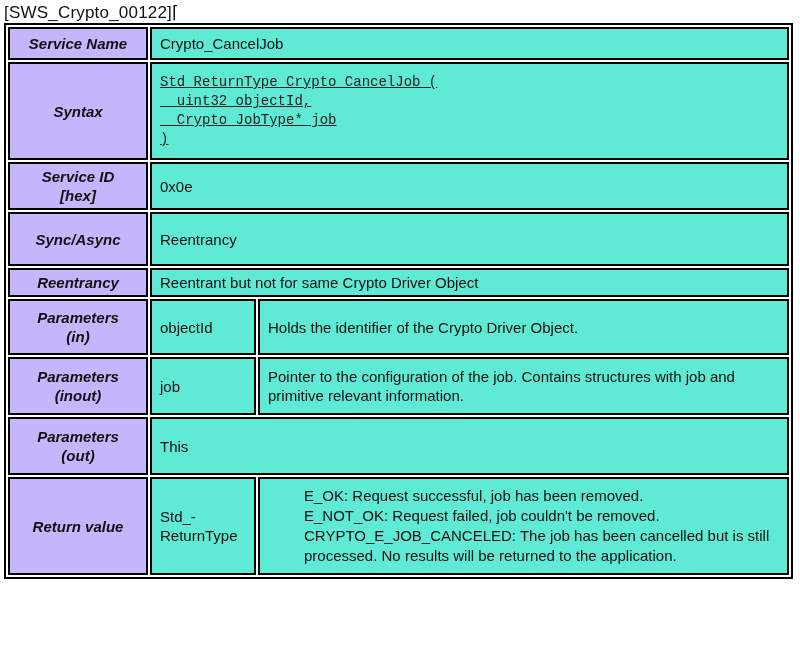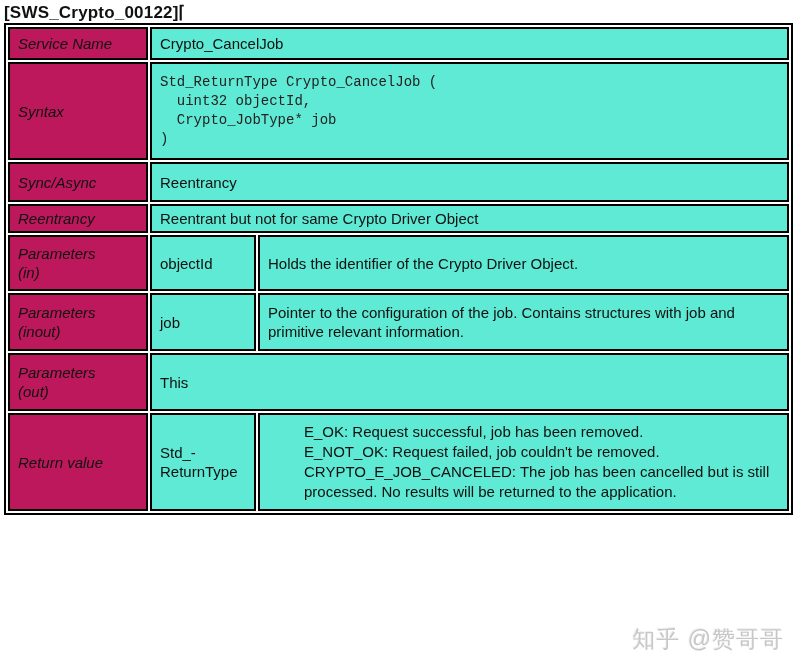--- a/index.html
+++ b/index.html
@@ -8,21 +8,21 @@
     background: #ffffff;
     font-family: "Liberation Sans", sans-serif;
     color: #111;
     overflow: hidden;
   }
   .page { position: relative; width: 800px; height: 668px; }
   .doc-title {
     position: absolute;
     left: 4px; top: 2px;
     font-size: 17px;
-    font-weight: bold;
+    font-weight: normal;
     letter-spacing: 0.2px;
     white-space: nowrap;
   }
   table.spec {
     position: absolute;
     left: 4px; top: 23px;
     width: 789px;
     table-layout: fixed;
     border-collapse: separate;
     border-spacing: 2px;
@@ -32,32 +32,34 @@
   td {
     border: 2px solid #000;
     vertical-align: middle;
     font-size: 15px;
     line-height: 19px;
     padding: 3px 8px;
     background: #5eead4;
     overflow: hidden;
   }
   td.label {
-    background: #be185d;
-    font-weight: normal;
+    background: #c4b5fd;
+    font-weight: bold;
     font-style: italic;
     white-space: pre-line;
     line-height: 19px;
+    text-align: center;
   }
   td.code {
     font-family: "Liberation Mono", "DejaVu Sans Mono", monospace;
     font-size: 14px;
     line-height: 19px;
     white-space: pre;
     color: #222;
+    text-decoration: underline;
   }
   td.param { white-space: pre-line; }
   .ret-line { display: block; line-height: 20px; margin-left: 36px; }
   .watermark {
     position: absolute;
     right: 16px; top: 624px;
     font-size: 23px;
     color: #c7c7c7;
     text-shadow: 1px 1px 0 #ffffff, -1px -1px 0 #eeeeee;
     letter-spacing: 1px;
@@ -86,22 +88,27 @@
     </tr>
 
     <tr style="height:98px">
       <td class="label">Syntax</td>
       <td colspan="2" class="code">Std_ReturnType Crypto_CancelJob (
   uint32 objectId,
   Crypto_JobType* job
 )</td>
     </tr>
 
+    <tr style="height:46px">
+      <td class="label">Service ID
+[hex]</td>
+      <td colspan="2">0x0e</td>
+    </tr>
 
-    <tr style="height:40px">
+    <tr style="height:54px">
       <td class="label">Sync/Async</td>
       <td colspan="2">Reentrancy</td>
     </tr>
 
     <tr style="height:26px">
       <td class="label">Reentrancy</td>
       <td colspan="2">Reentrant but not for same Crypto Driver Object</td>
     </tr>
 
     <tr style="height:56px">
@@ -133,15 +140,14 @@
         <span class="ret-line">E_NOT_OK: Request failed, job couldn't be removed.</span>
         <span class="ret-line">CRYPTO_E_JOB_CANCELED: The job has been cancelled but is still processed. No results will be returned to the application.</span>
       </td>
     </tr>
 
 
 
   </tbody>
     </table>
 
-  <div class="watermark">知乎 @赞哥哥</div>
 
 </div>
 
 </body></html>

